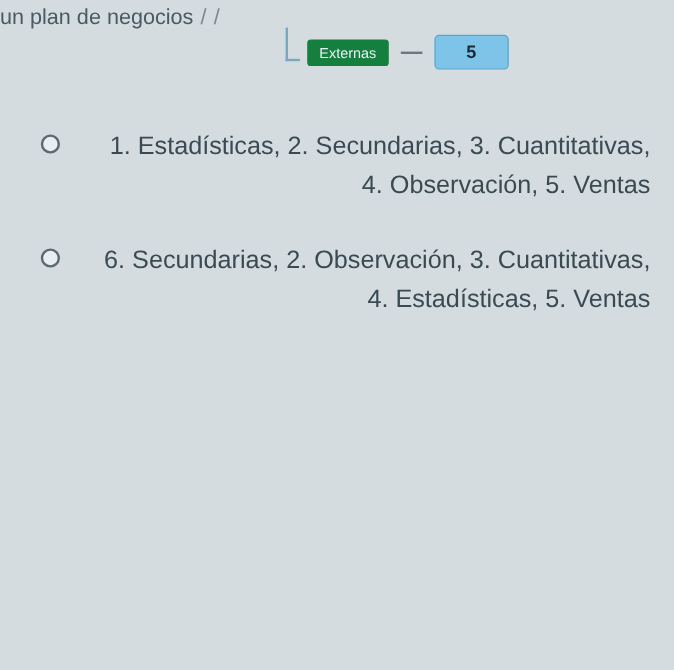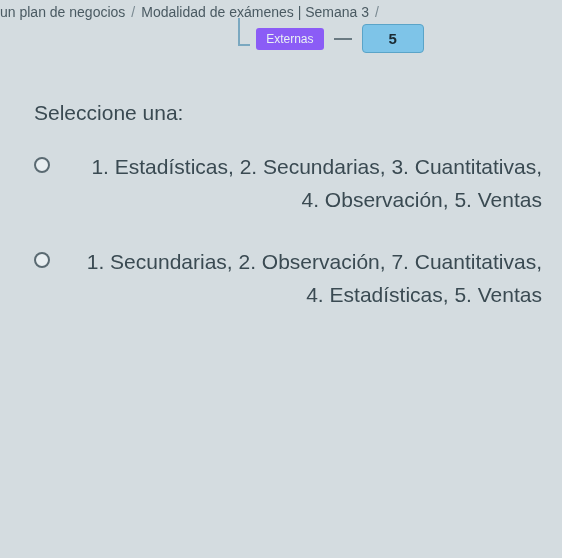--- a/index.html
+++ b/index.html
@@ -12,21 +12,21 @@
       height: 558px;
       background: #d4dce0;
       font-family: Verdana, Geneva, sans-serif;
       color: #3a4a52;
       overflow: hidden;
     }
     .breadcrumb {
       display: flex;
       align-items: center;
       padding: 4px 0 2px 0;
-      font-size: 14px;
+      font-size: 18px;
       color: #4a5a62;
       gap: 6px;
     }
     .breadcrumb-item {
       white-space: nowrap;
     }
     .breadcrumb-sep {
       color: #7a8a92;
     }
     .tag-row {
@@ -39,21 +39,21 @@
     }
     .tag-bracket {
       width: 12px;
       height: 28px;
       border-left: 2px solid #7aa8c0;
       border-bottom: 2px solid #7aa8c0;
       margin-right: -4px;
       margin-top: -14px;
     }
     .tag-externas {
-      background: #8b5cf6;
+      background: #15803d;
       color: #e8f0f4;
       font-size: 12px;
       padding: 4px 10px;
       border-radius: 3px;
     }
     .tag-dash {
       width: 18px;
       height: 2px;
       background: #6a7a82;
     }
@@ -96,38 +96,36 @@
       line-height: 1.55;
       color: #3a4a52;
     }
   </style>
 </head>
 <body>
 
 <div class="breadcrumb">
   <span class="breadcrumb-item">un plan de negocios</span>
   <span class="breadcrumb-sep">/</span>
-  <span class="breadcrumb-item">Modalidad de exámenes | Semana 3</span>
   <span class="breadcrumb-sep">/</span>
 </div>
 
 <div class="tag-row">
   <div class="tag-bracket"></div>
   <div class="tag-externas">Externas</div>
   <div class="tag-dash"></div>
   <div class="tag-number">5</div>
 </div>
 
 <div class="question-block">
-  <div class="prompt">Seleccione una:</div>
 
   <div class="option-row">
     <div class="radio"></div>
     <div class="option-text">1. Estadísticas, 2. Secundarias, 3. Cuantitativas, 4. Observación, 5. Ventas</div>
   </div>
 
   <div class="option-row">
     <div class="radio"></div>
-    <div class="option-text">1. Secundarias, 2. Observación, 7. Cuantitativas, 4. Estadísticas, 5. Ventas</div>
+    <div class="option-text">6. Secundarias, 2. Observación, 3. Cuantitativas, 4. Estadísticas, 5. Ventas</div>
   </div>
 
 
 </div>
 
 </body></html>

